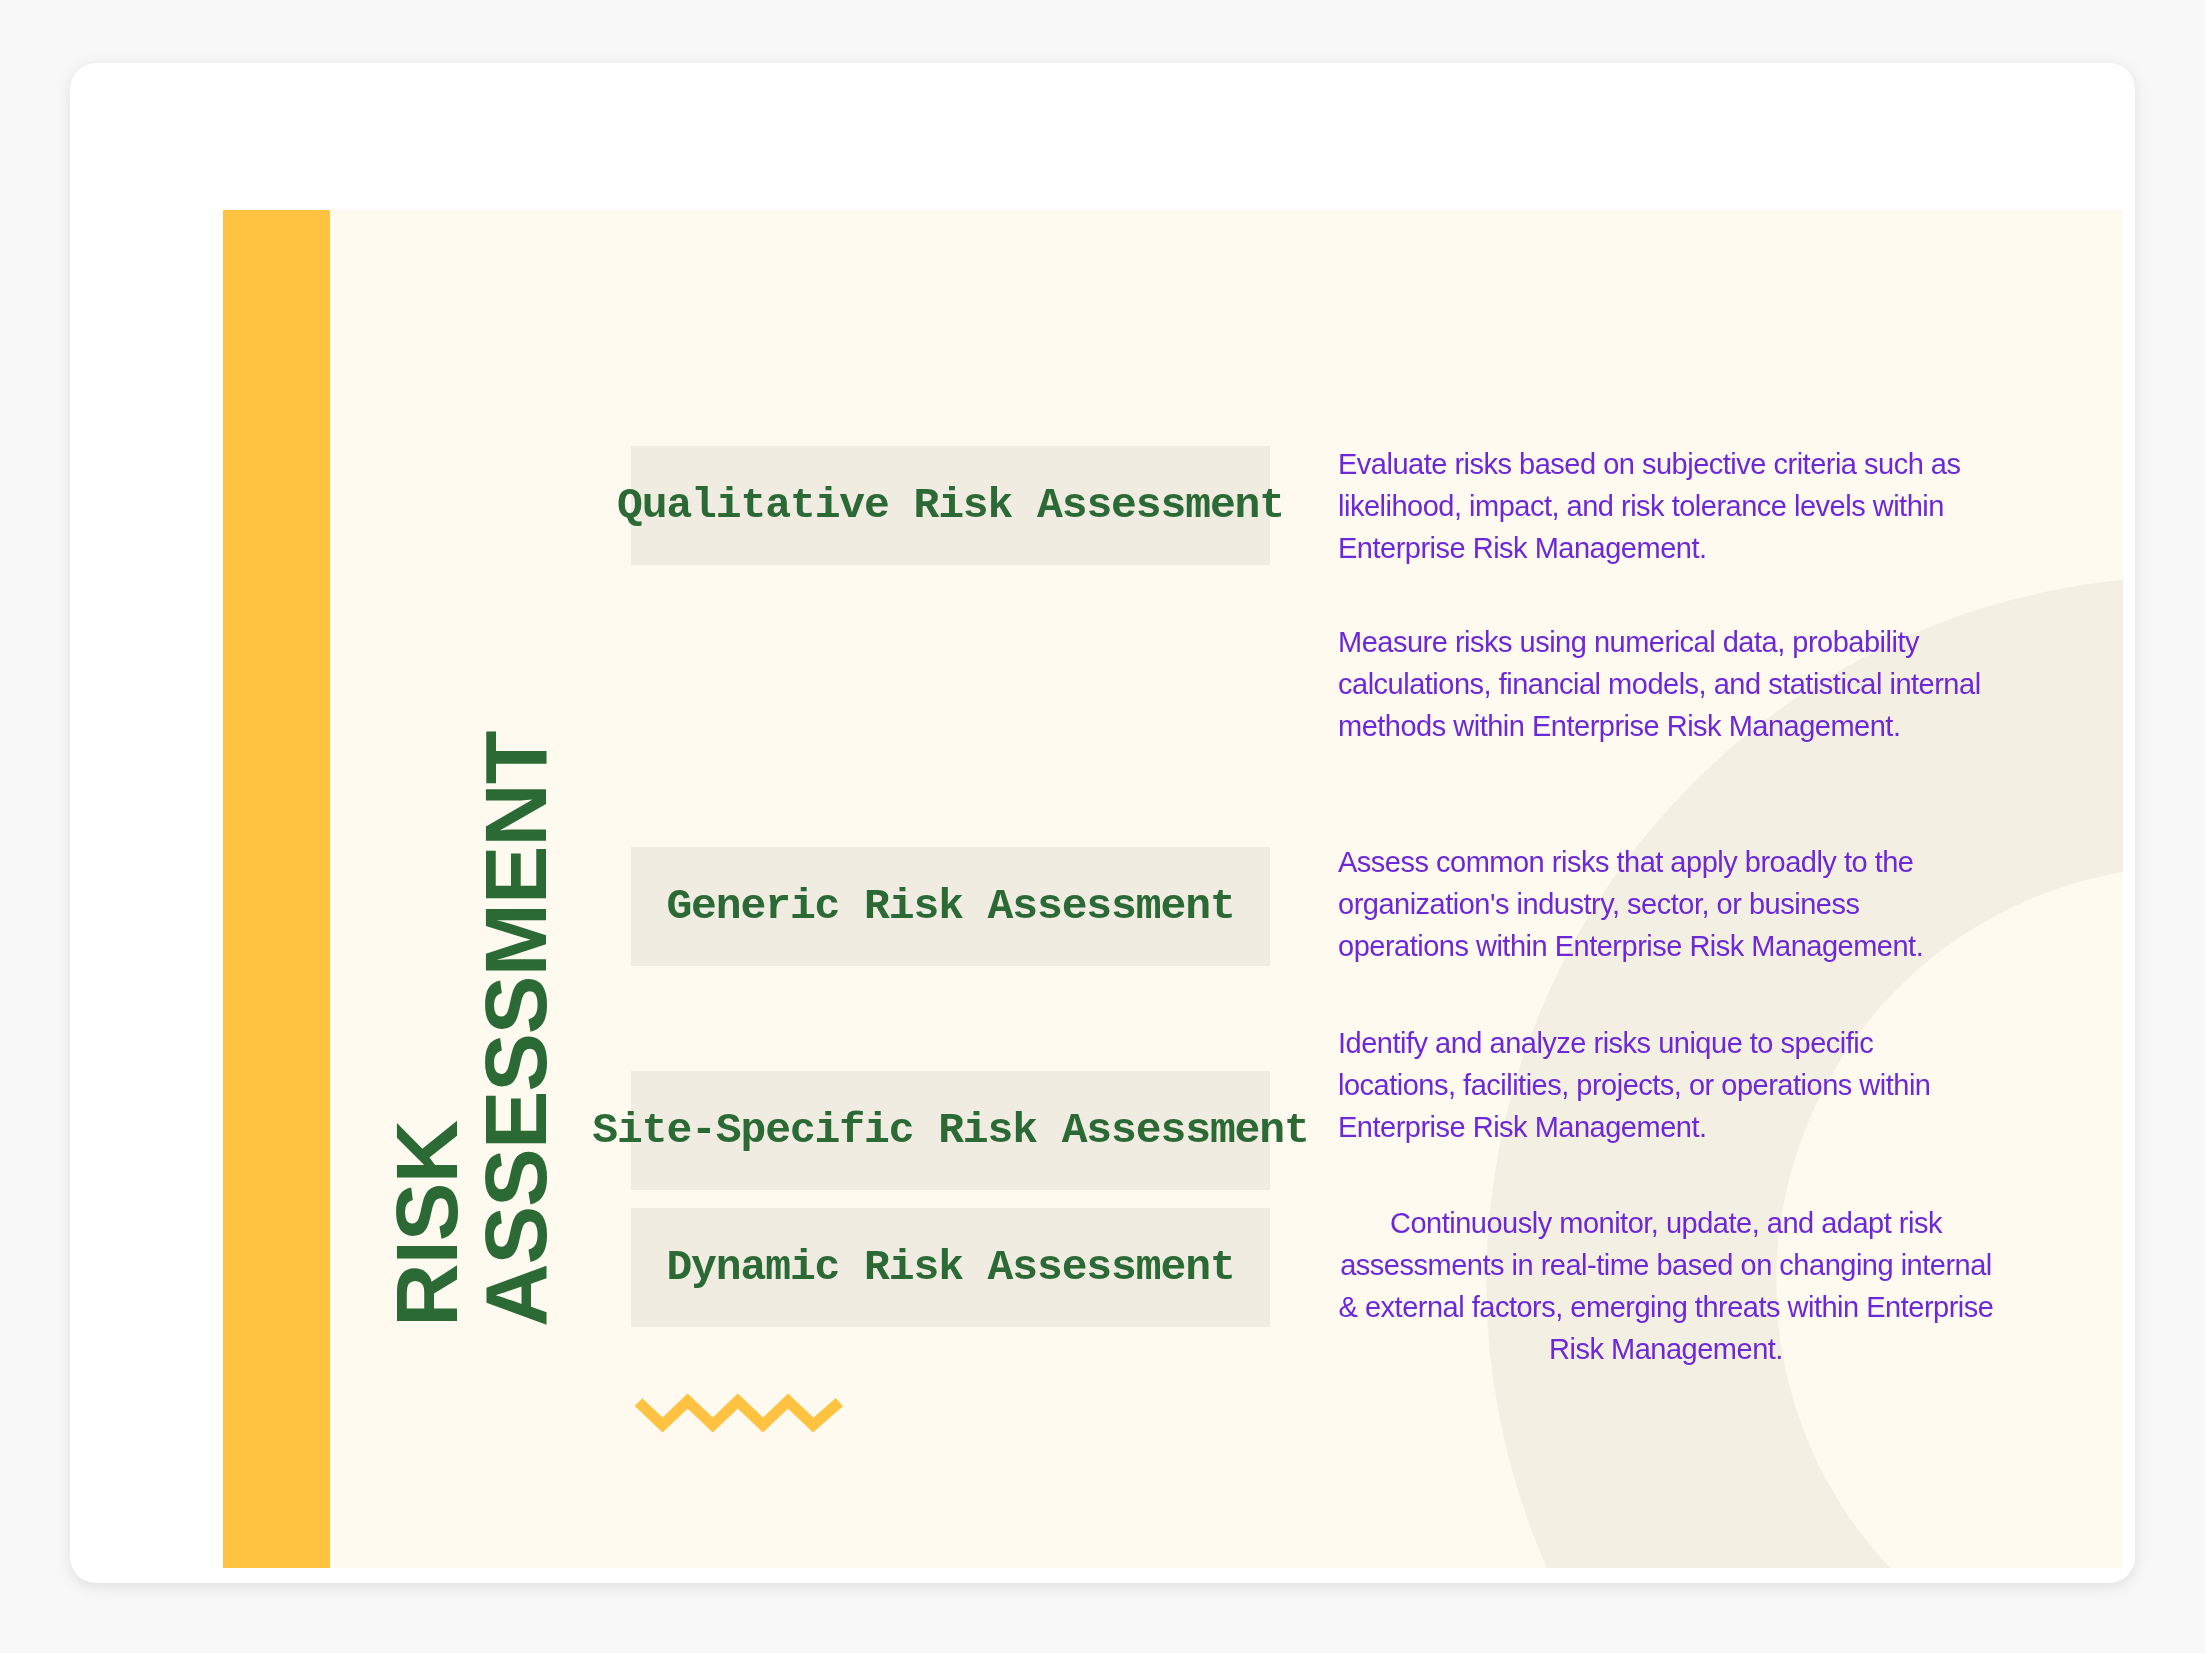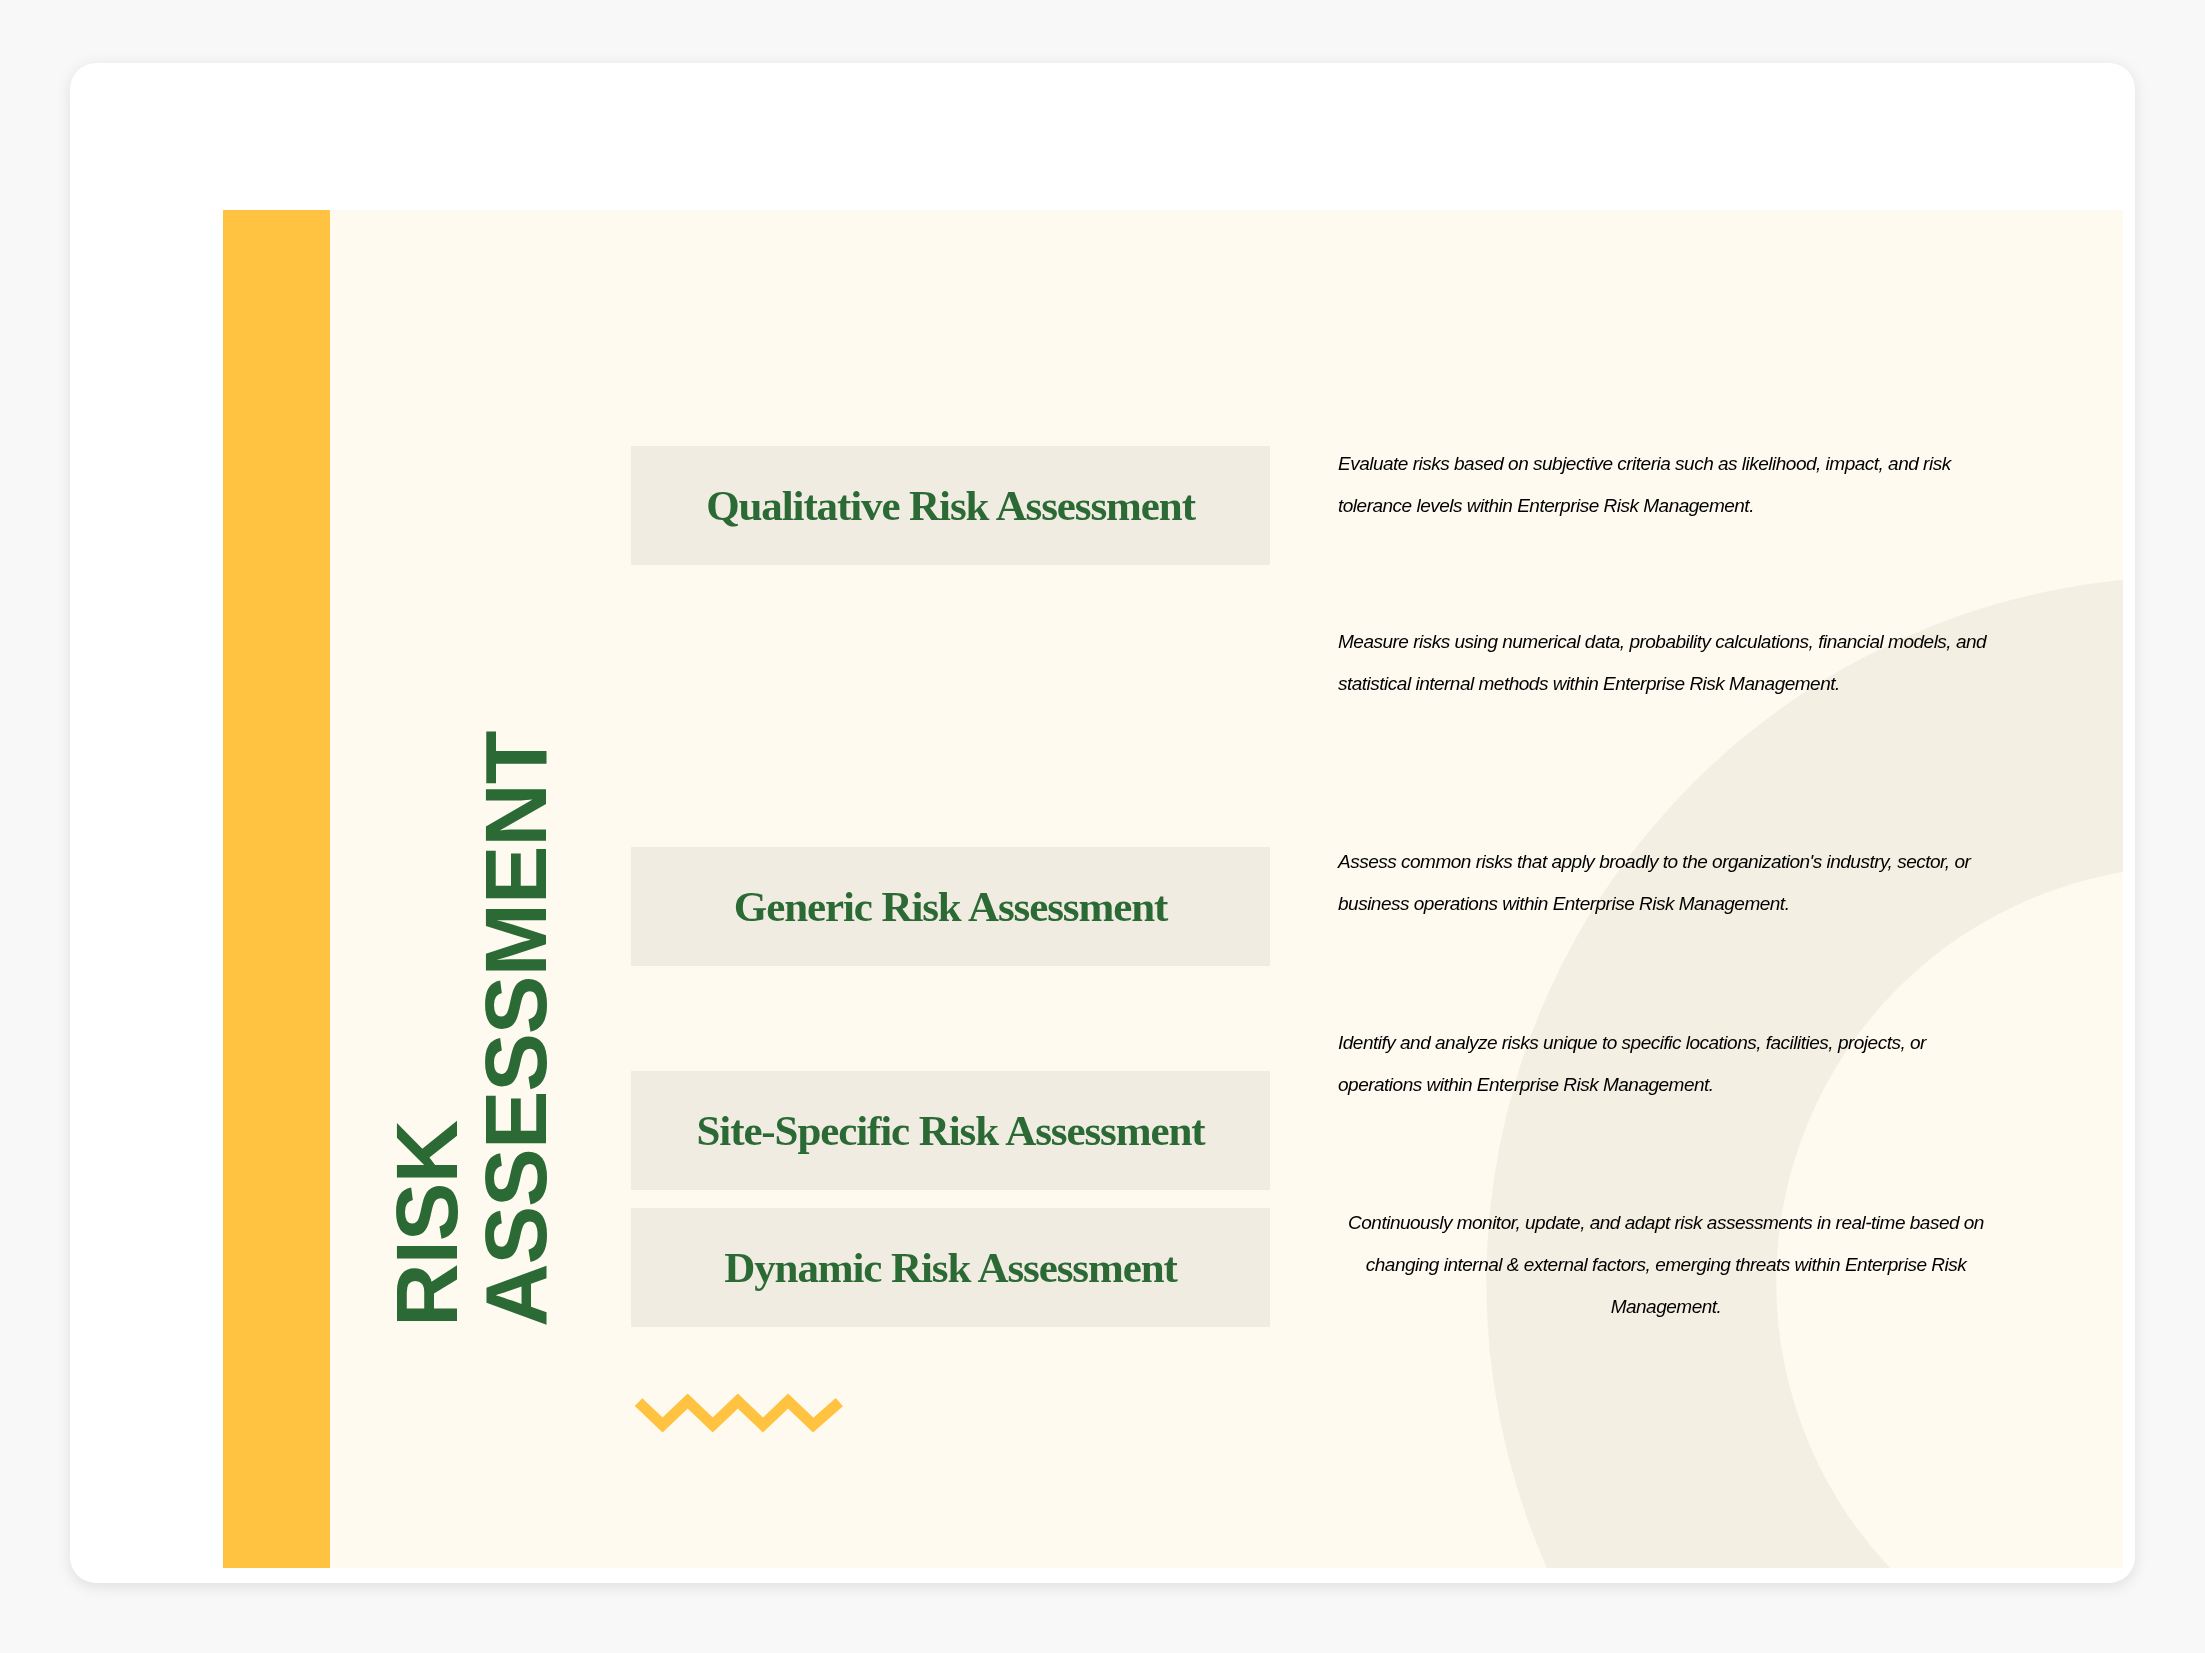--- a/index.html
+++ b/index.html
@@ -58,37 +58,36 @@
     transform: scaleX(1.0);
     transform-origin: 0 50%;
   }
   .item-box {
     position: absolute;
     left: 408px;
     width: 639px; height: 119px;
     background: #f0ece2;
     display: flex; align-items: center; justify-content: center;
     color: #2b6a34;
-    font-family: Liberation Serif, serif;
+    font-family: Liberation Mono, monospace;
     font-weight: 700;
     font-size: 43px;
     letter-spacing: -1.1px;
     white-space: nowrap;
   }
   .item-desc {
     position: absolute;
     left: 1115px;
     width: 656px;
-    color: #000000;
+    color: #6d28d9;
     font-family: "Liberation Sans", sans-serif;
-    font-size: 19px;
+    font-size: 29px;
     line-height: 42px;
     letter-spacing: -0.5px;
     margin: 0;
-    font-style: italic;
   }
   .zigzag {
     position: absolute;
     left: 409px; top: 1181px;
     width: 215px; height: 43px;
   }
 </style>
 </head>
 <body>
 

